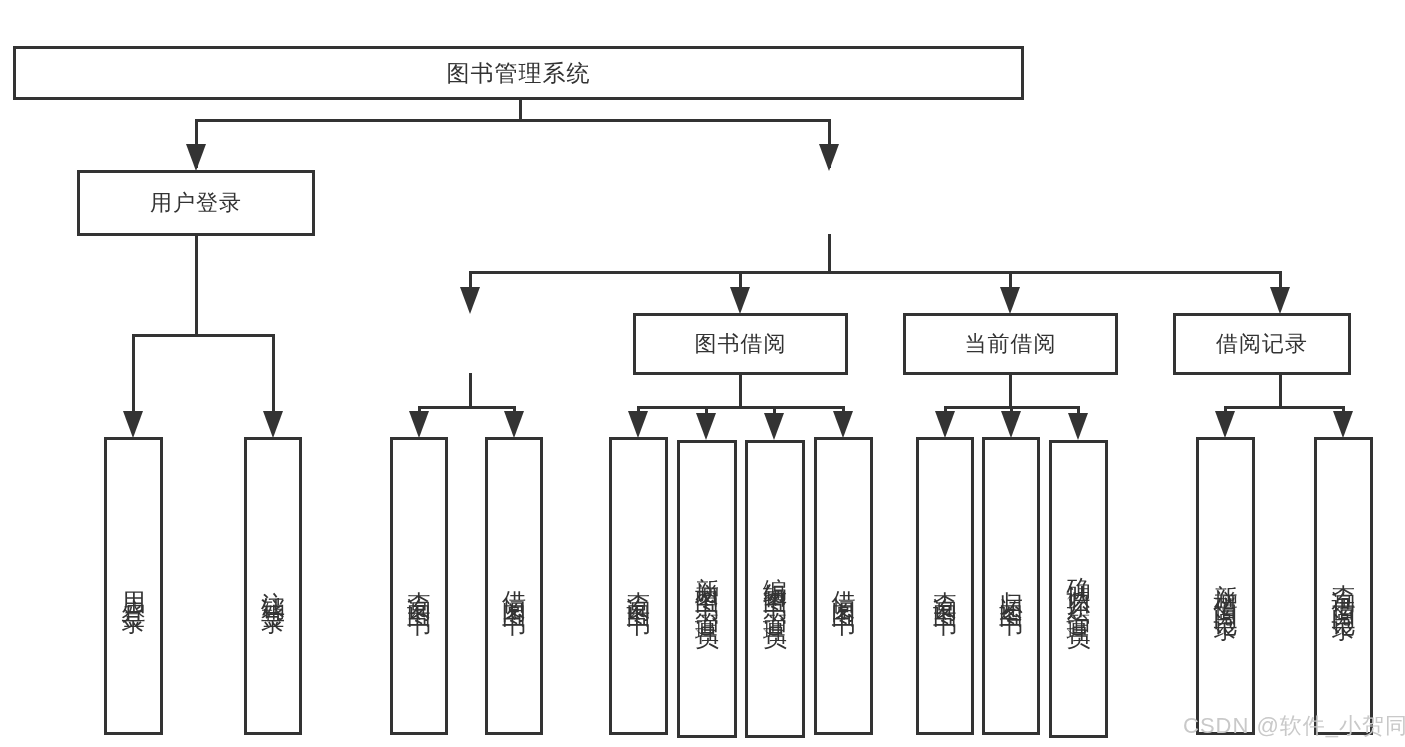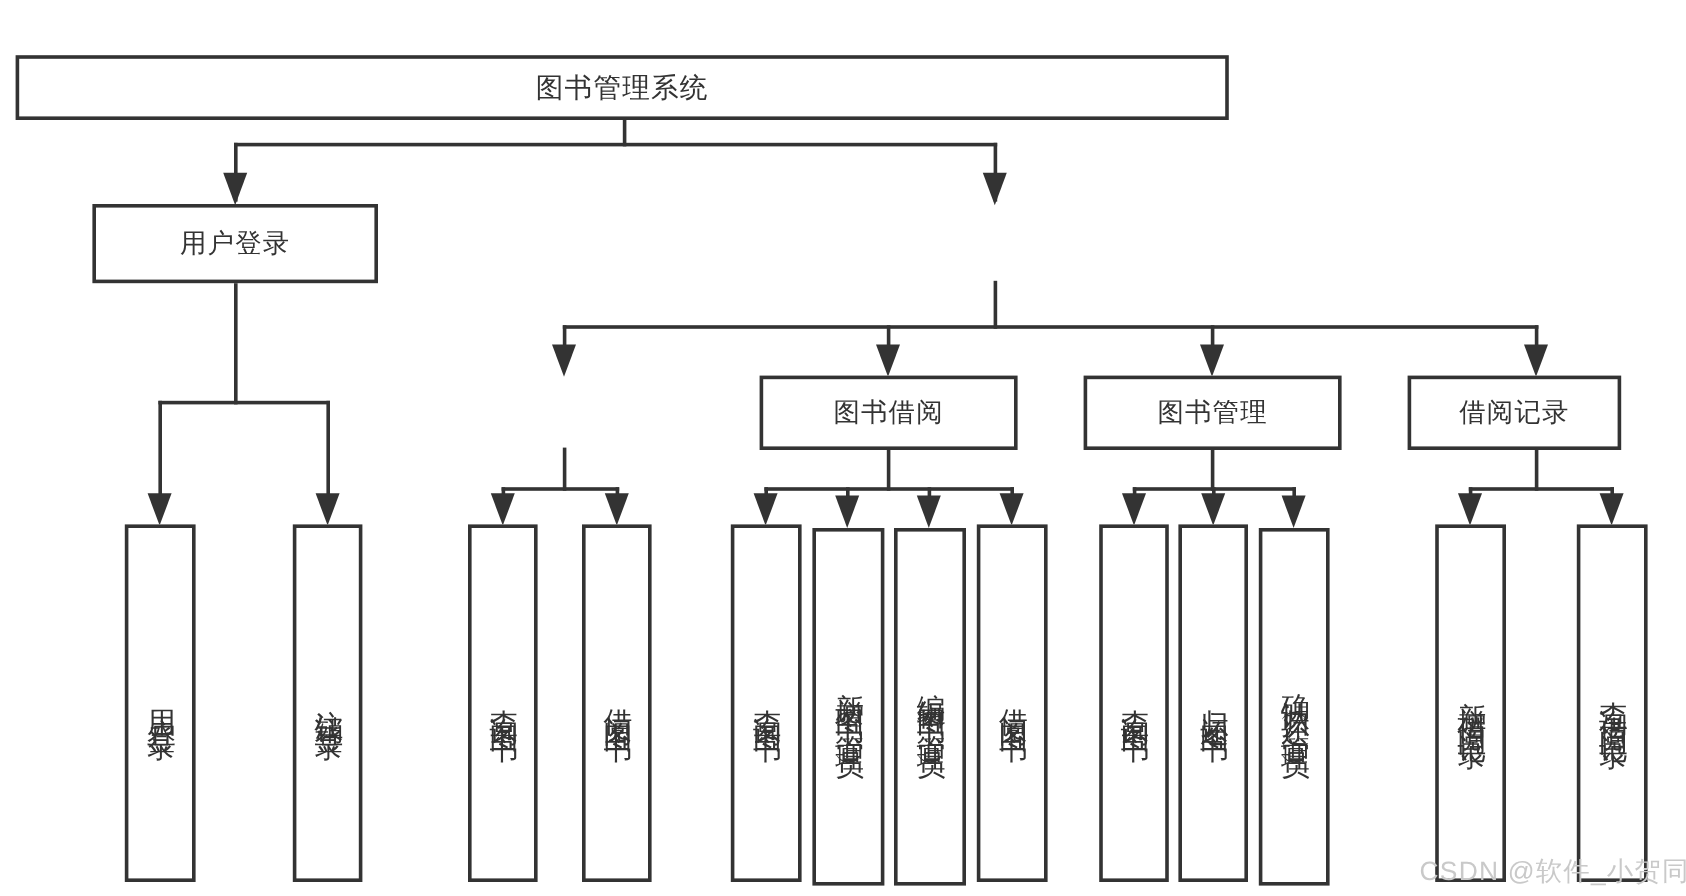--- a/index.html
+++ b/index.html
@@ -61,21 +61,21 @@
 </head>
 <body>
 
 <div class="canvas">
 
   <div class="node hnode root" style="left:13px;top:14px;width:1011px;height:54px;">图书管理系统</div>
 
   <div class="node hnode" style="left:77px;top:170px;width:238px;height:66px;">用户登录</div>
 
   <div class="node hnode" style="left:633px;top:313px;width:215px;height:62px;">图书借阅</div>
-  <div class="node hnode" style="left:903px;top:313px;width:215px;height:62px;">图书管理</div>
+  <div class="node hnode" style="left:903px;top:313px;width:215px;height:62px;">当前借阅</div>
   <div class="node hnode" style="left:1173px;top:313px;width:178px;height:62px;">借阅记录</div>
 
   <div class="node leaf" style="left:104px;top:437px;width:59px;height:298px;">用户登录</div>
   <div class="node leaf" style="left:244px;top:437px;width:58px;height:298px;">注销登录</div>
 
   <div class="node leaf" style="left:390px;top:437px;width:58px;height:298px;">查询图书</div>
   <div class="node leaf" style="left:485px;top:437px;width:58px;height:298px;">借阅图书</div>
 
   <div class="node leaf" style="left:609px;top:437px;width:59px;height:298px;">查询图书</div>
   <div class="node leaf" style="left:677px;top:440px;width:60px;height:298px;">新增图书（管理员）</div>

